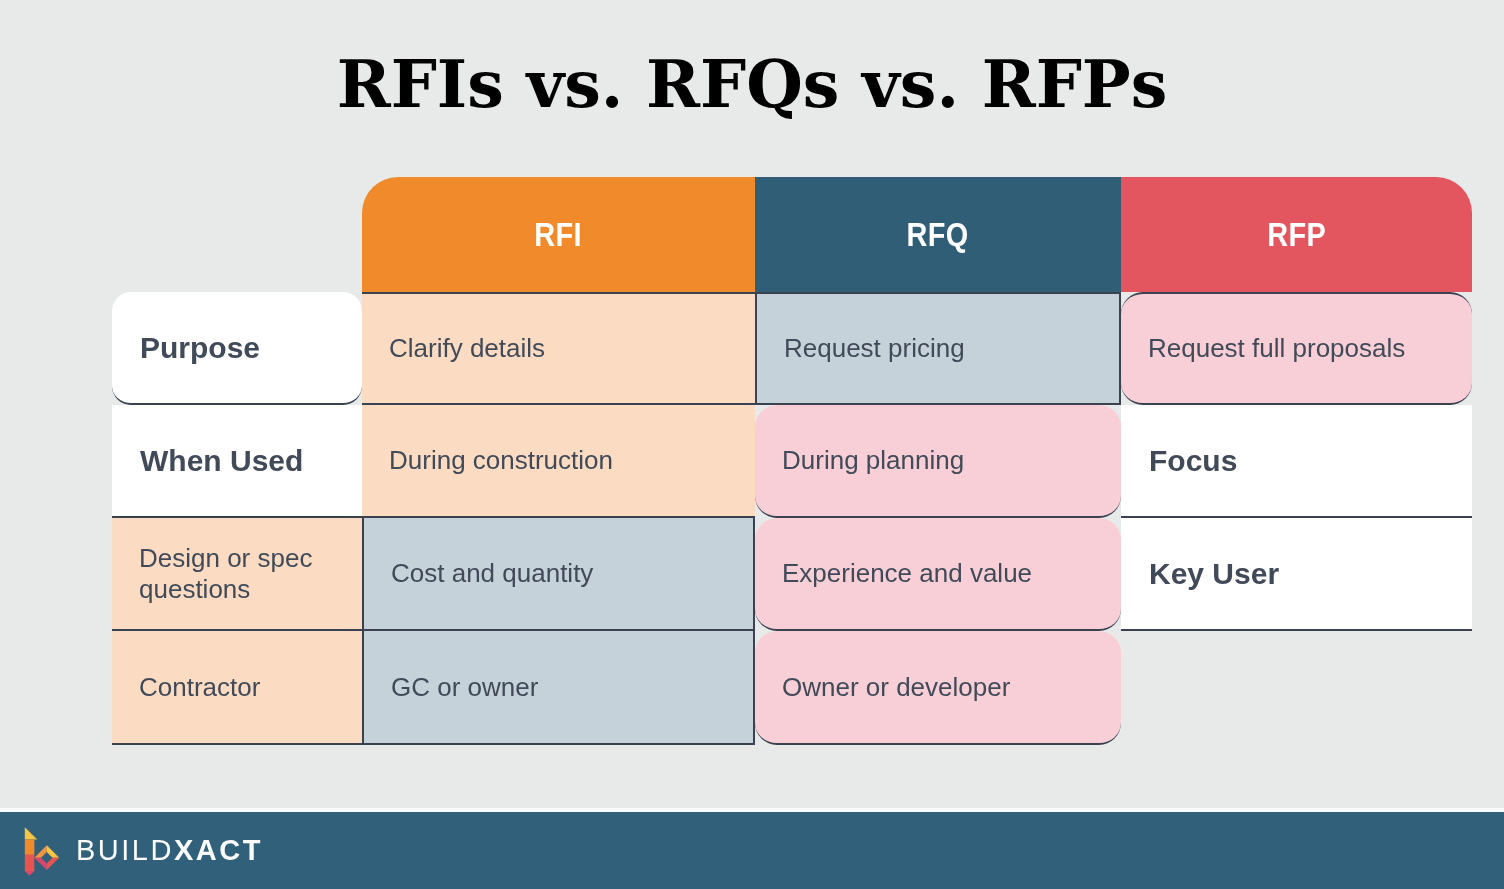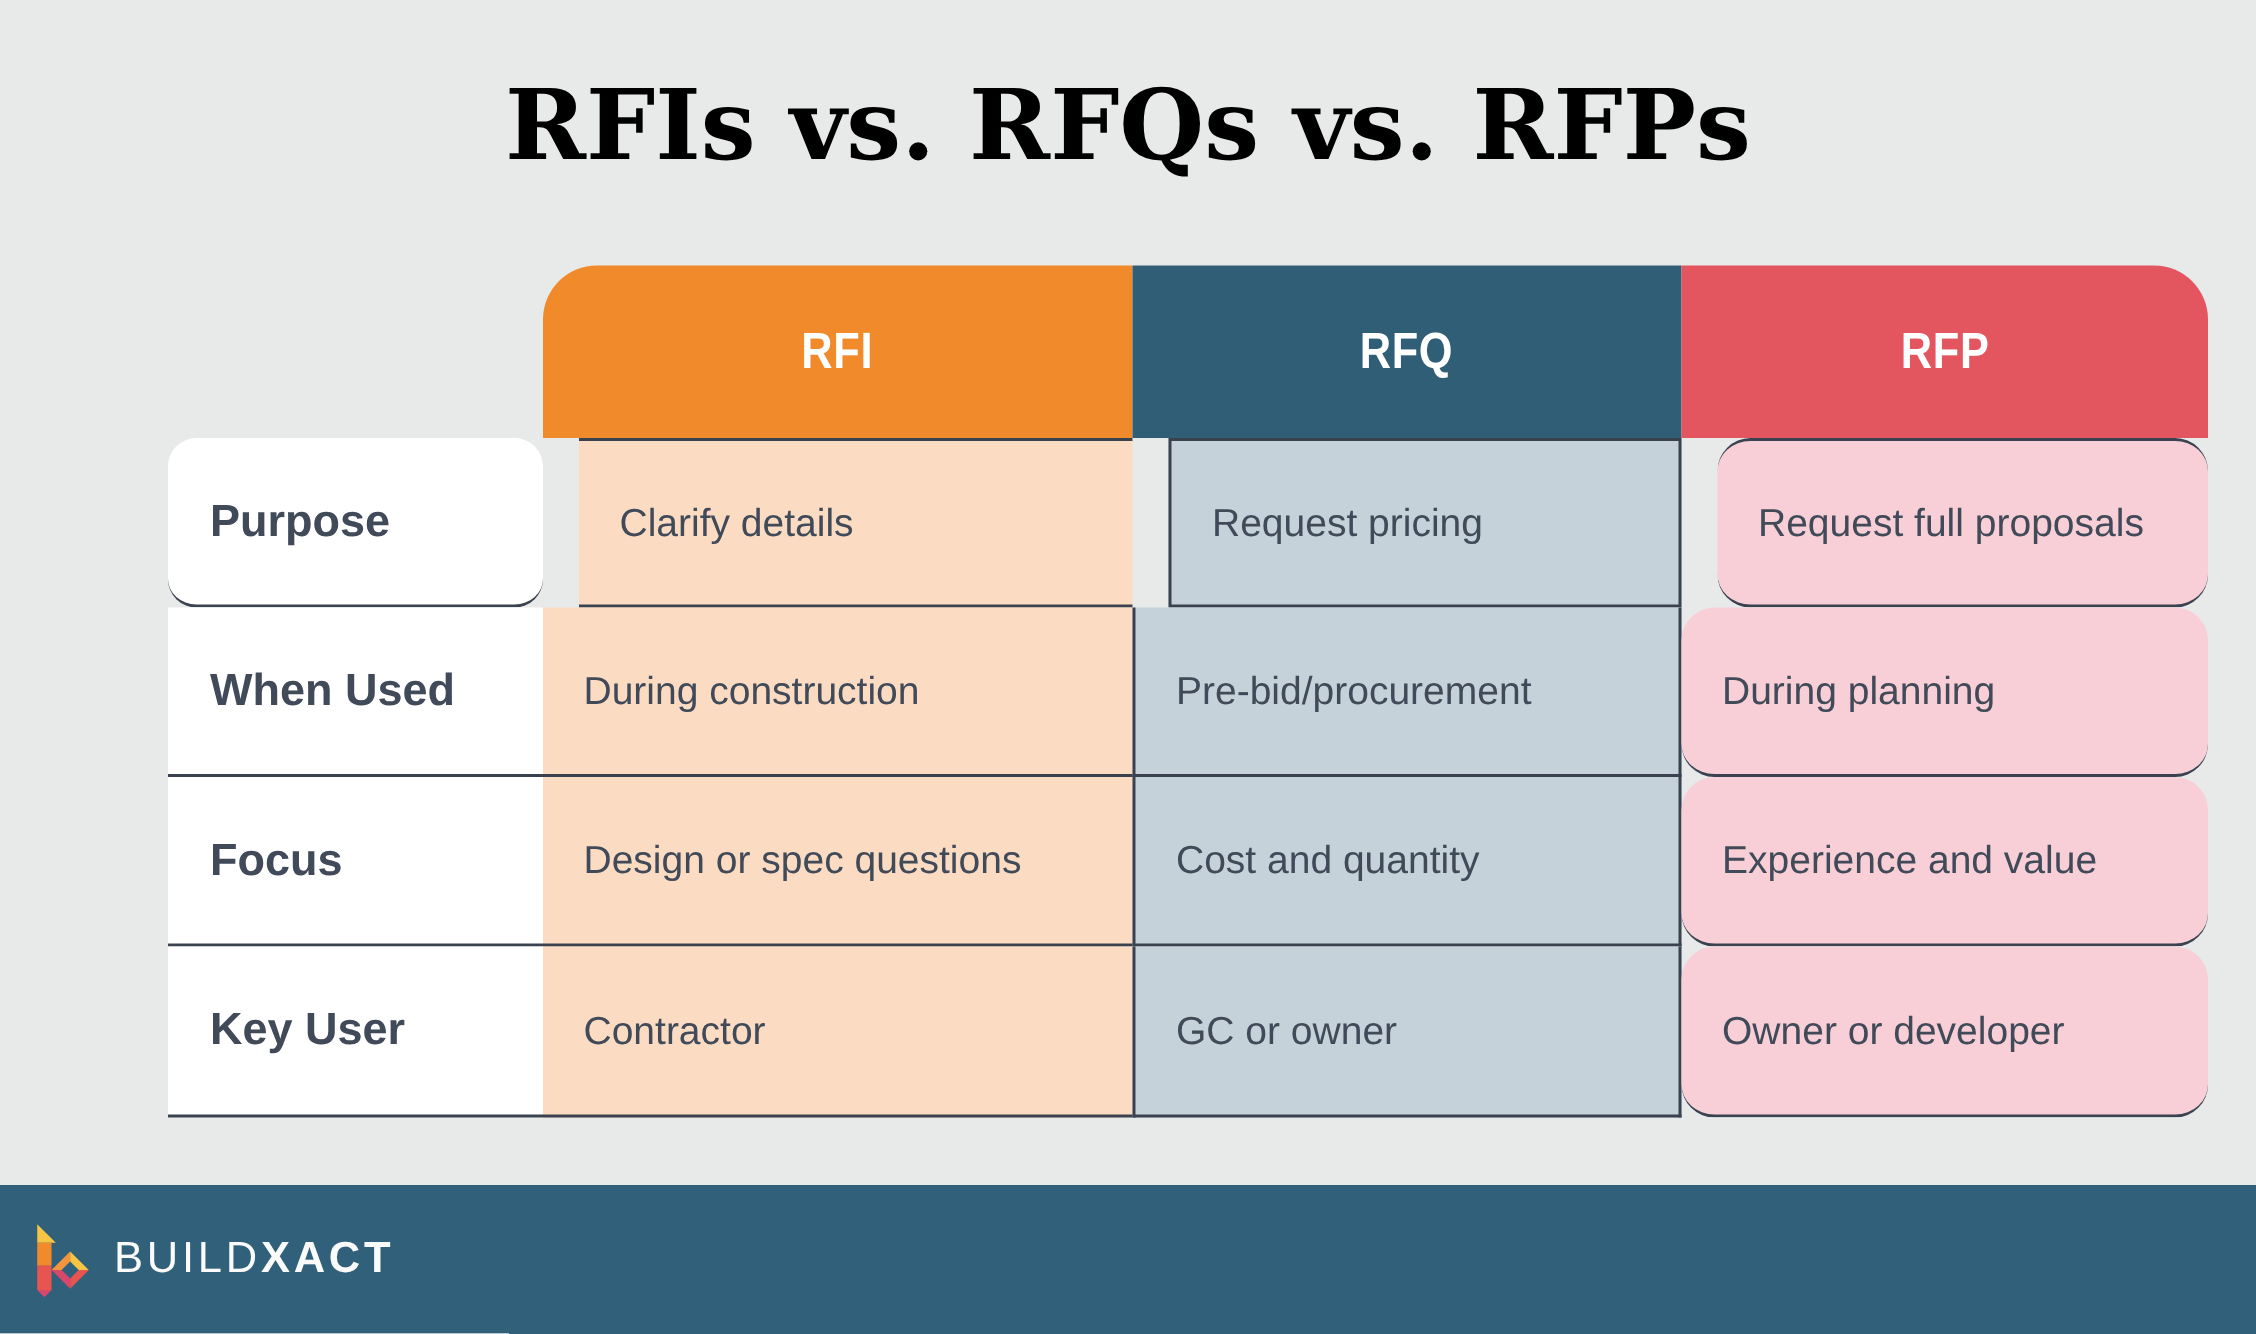--- a/index.html
+++ b/index.html
@@ -58,36 +58,36 @@
     border-bottom: 2.5px solid #3A4250;
   }
   .rh-first { border-top-left-radius: 30px; border-radius: 19px; }
 
   .td {
     padding-left: 27px;
     font-size: 26px;
     color: #414A59;
     border-bottom: 2.5px solid #3A4250;
   }
-  .td-top { border-top: 2.5px solid #3A4250; margin-left: 24px; }
+  .td-top { border-top: 2.5px solid #3A4250; }
   .c-rfi { background: #FBDCC3; }
   .c-rfq { background: #C6D2DA; border-left: 2.5px solid #3A4250; border-right: 2.5px solid #3A4250; }
   .c-rfp { background: #F8CFD6; border-radius: 22px; }
 
   
   .prefooter-strip {
     position: absolute;
     left: 0; bottom: 77px;
     width: 100%; height: 4px;
     background: #FAFBFB;
   }
   .footer {
     position: absolute;
     left: 0; bottom: 0;
-    width: 100%; height: 99px;
+    width: 100%; height: 77px;
     background: #31617A;
     display: flex;
     align-items: center;
     padding-left: 21px;
   }
   .logo { width: 42px; height: 50px; margin-right: 13px; }
   .brand {
     color: #FBFBFB;
     font-size: 29px;
     letter-spacing: 2.5px;
@@ -114,21 +114,20 @@
       <span class="squeeze">RFP</span>
     </div>
 
   <div class="cell rh rh-first">Purpose</div>
   <div class="cell td td-top c-rfi">Clarify details</div>
   <div class="cell td td-top c-rfq">Request pricing</div>
   <div class="cell td td-top c-rfp">Request full proposals</div>
 
   <div class="cell rh">When Used</div>
   <div class="cell td c-rfi">During construction</div>
-  <div class="cell td c-rfq">Pre-bid/procurement</div>
   <div class="cell td c-rfp">During planning</div>
 
   <div class="cell rh">Focus</div>
   <div class="cell td c-rfi">Design or spec questions</div>
   <div class="cell td c-rfq">Cost and quantity</div>
   <div class="cell td c-rfp">Experience and value</div>
 
   <div class="cell rh">Key User</div>
   <div class="cell td c-rfi">Contractor</div>
   <div class="cell td c-rfq">GC or owner</div>

